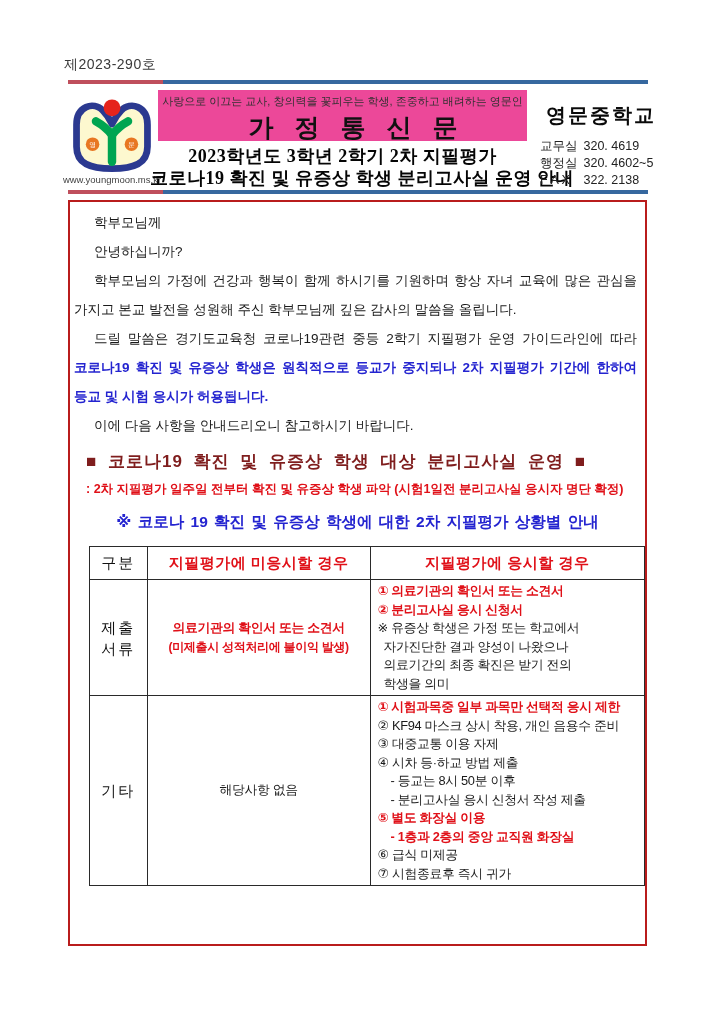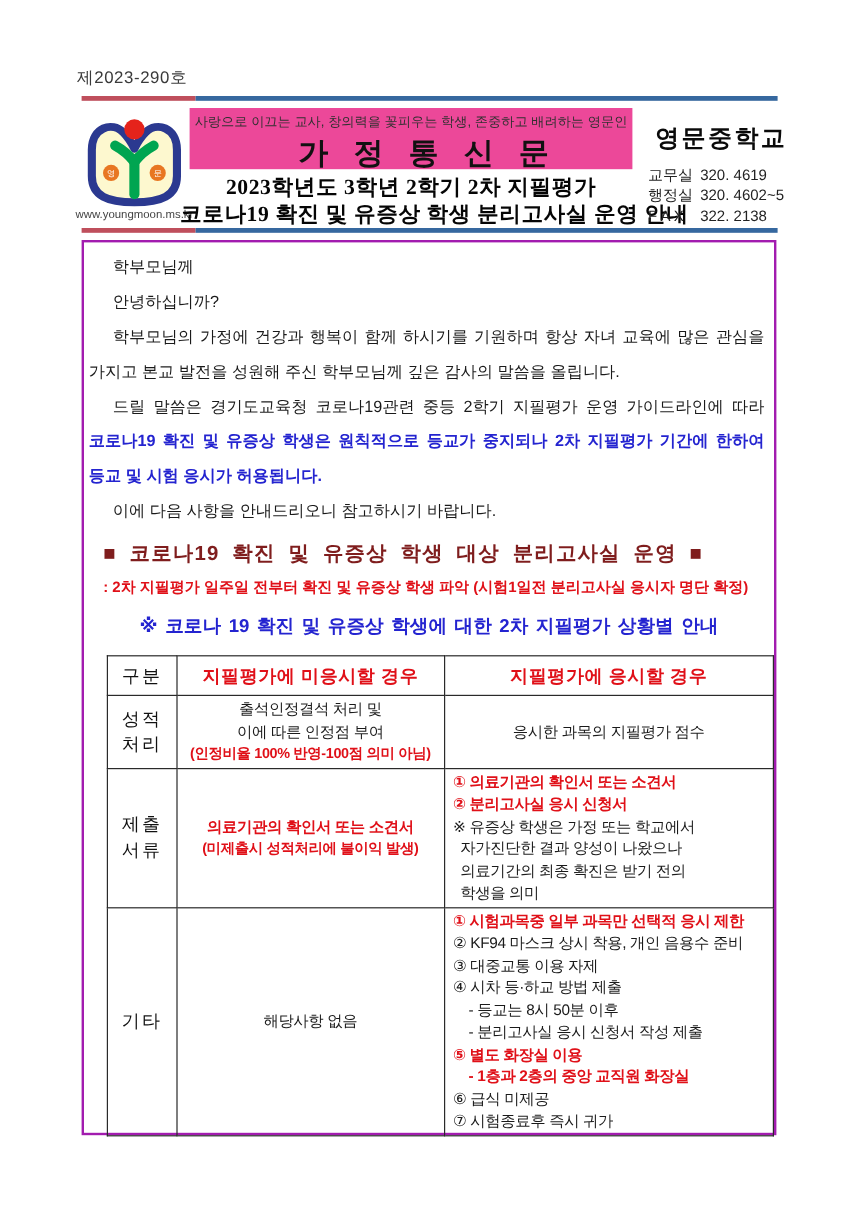--- a/index.html
+++ b/index.html
@@ -28,21 +28,21 @@
 
   .school-block{position:absolute;left:532px;top:102px;width:170px;}
   .school-name{font-size:20px;font-weight:bold;color:#0a0a0a;letter-spacing:2px;text-align:left;padding-left:14px;white-space:nowrap;}
   .contacts{margin-top:9px;padding-left:8px;}
   .contact-row{font-size:12.5px;line-height:17px;color:#222;white-space:nowrap;}
   .contact-label{display:inline-block;width:40px;}
   .contact-value{display:inline-block;}
 
   
   .content-box{position:absolute;left:68px;top:200px;width:579px;height:746px;
-               border:2px solid #a21caf;box-sizing:border-box;background:#fff;}
+               border:2px solid #b91c1c;box-sizing:border-box;background:#fff;}
 
   .body-lines{margin-top:6px;padding:0 8px 0 4px;}
   .body-lines .ln{font-size:13.5px;line-height:29px;height:29px;color:#1a1a1a;white-space:nowrap;overflow:visible;}
   .body-lines .ln.ind{padding-left:20px;}
   .body-lines .ln.just{white-space:normal;text-align:justify;text-align-last:justify;}
   .body-lines .ln.blue{color:#2424d0;font-weight:bold;}
 
   .section-heading{margin-top:10px;padding-left:16px;font-size:17px;font-weight:bold;color:#7f1d1d;
                    word-spacing:5px;letter-spacing:1px;white-space:nowrap;}
   .section-red-note{margin-top:8px;padding-left:16px;font-size:12.5px;font-weight:bold;color:#e01018;white-space:nowrap;}
@@ -153,40 +153,20 @@
         </colgroup>
       <tbody>
           <tr>
         <th class="plain">구분</th>
         <th>지필평가에 미응시할 경우</th>
         <th>지필평가에 응시할 경우</th>
       </tr>
       <tr>
         <td class="label-cell">
               <div class="cell-lines">
-                <div class="ln">성적</div>
-                <div class="ln">처리</div>
-              </div>
-            </td>
-        <td class="center">
-              <div class="cell-lines">
-                <div class="ln">출석인정결석 처리 및</div>
-                <div class="ln">이에 따른 인정점 부여</div>
-                <div class="ln red-bold small">(인정비율 100% 반영-100점 의미 아님)</div>
-              </div>
-            </td>
-        <td class="center">
-              <div class="cell-lines">
-                <div class="ln">응시한 과목의 지필평가 점수</div>
-              </div>
-            </td>
-      </tr>
-      <tr>
-        <td class="label-cell">
-              <div class="cell-lines">
                 <div class="ln">제출</div>
                 <div class="ln">서류</div>
               </div>
             </td>
         <td class="center">
               <div class="cell-lines">
                 <div class="ln red-bold">의료기관의 확인서 또는 소견서</div>
                 <div class="ln red-bold small">(미제출시 성적처리에 불이익 발생)</div>
               </div>
             </td>

